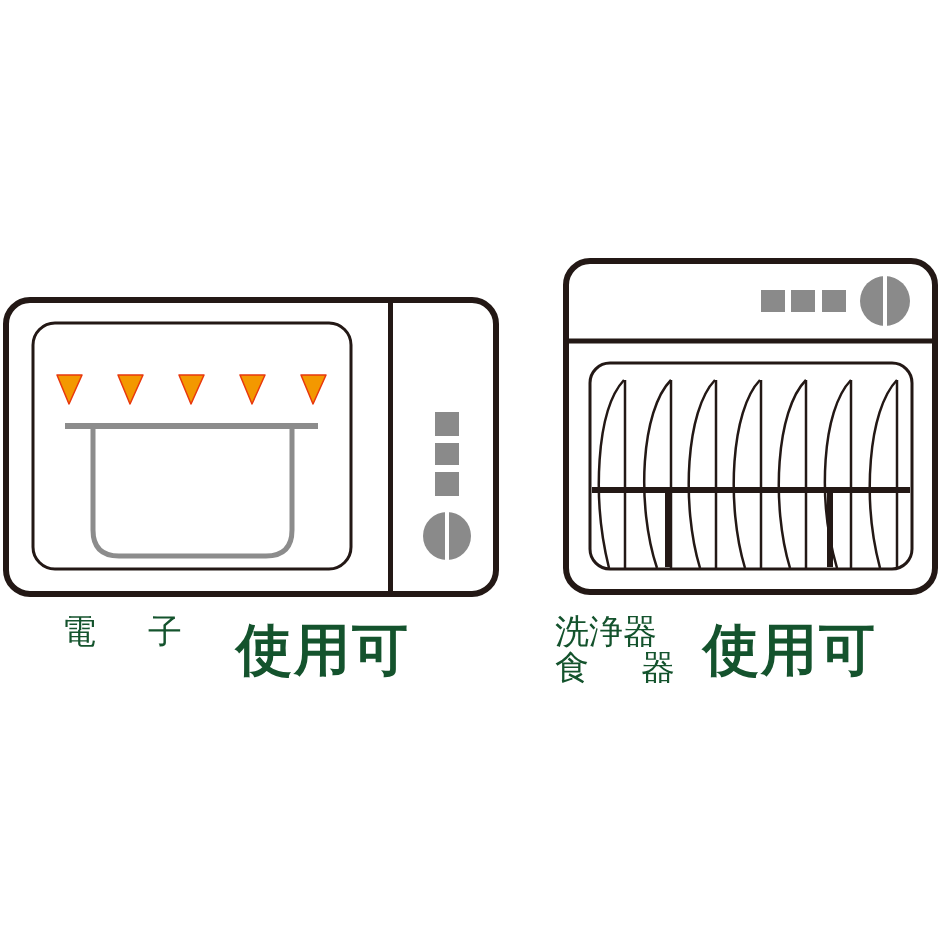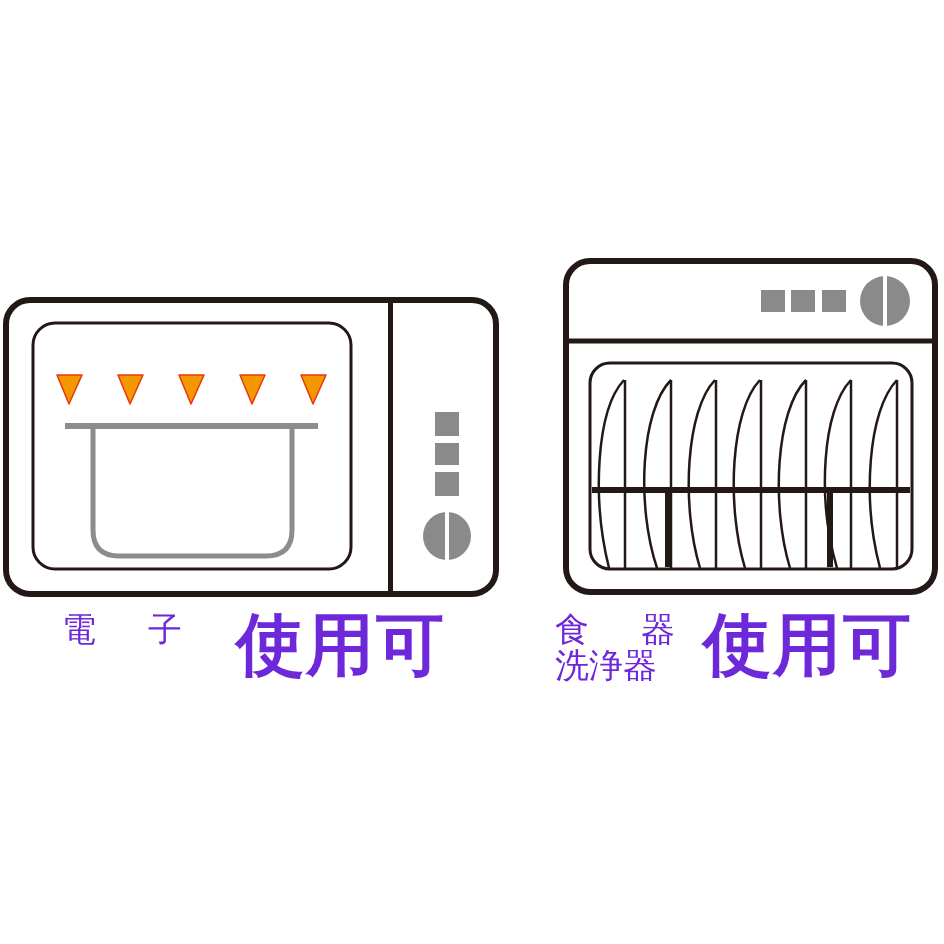--- a/index.html
+++ b/index.html
@@ -1,20 +1,20 @@
 <!DOCTYPE html>
 <html><head>
 <meta charset="utf-8">
 <style>
   html, body { margin: 0; padding: 0; background: #ffffff; }
   body { width: 944px; height: 944px; position: relative; overflow: hidden; }
   .art { position: absolute; left: 0; top: 0; width: 944px; height: 944px; }
-  .label { position: absolute; color: #6d28d9; font-family: Liberation Mono, monospace; }
+  .label { position: absolute; color: #14532d; font-family: Liberation Serif, serif; }
   .small { font-size: 34px; line-height: 36px; font-weight: 400; letter-spacing: 0; }
-  .big { font-size: 68px; line-height: 84px; font-weight: 700; letter-spacing: 2px; }
+  .big { font-size: 56px; line-height: 84px; font-weight: 700; letter-spacing: 2px; }
   .row { white-space: nowrap; display: block; }
 </style>
 </head>
 <body>
 
 <svg class="art" viewBox="0 0 944 944" xmlns="http://www.w3.org/2000/svg">
 
   <g>
     <rect x="6" y="300" width="490" height="294" rx="24" ry="24" fill="#fff" stroke="#231815" stroke-width="6"></rect>
     <line x1="390.5" y1="300" x2="390.5" y2="594" stroke="#231815" stroke-width="5"></line>
@@ -86,18 +86,18 @@
 </svg>
 
 <div class="label small" style="left:62px; top:614px;">
   <span class="row">
     <span>電</span><span style="display:inline-block;width:52px"></span><span>子</span>
   </span>
 </div>
 <div class="label big" style="left:236px; top:608px;">使用可</div>
 
 <div class="label small" style="left:555px; top:614px;">
+  <span class="row">洗浄器</span>
   <span class="row">
     <span>食</span><span style="display:inline-block;width:52px"></span><span>器</span>
   </span>
-  <span class="row">洗浄器</span>
 </div>
 <div class="label big" style="left:703px; top:608px;">使用可</div>
 
 </body></html>

